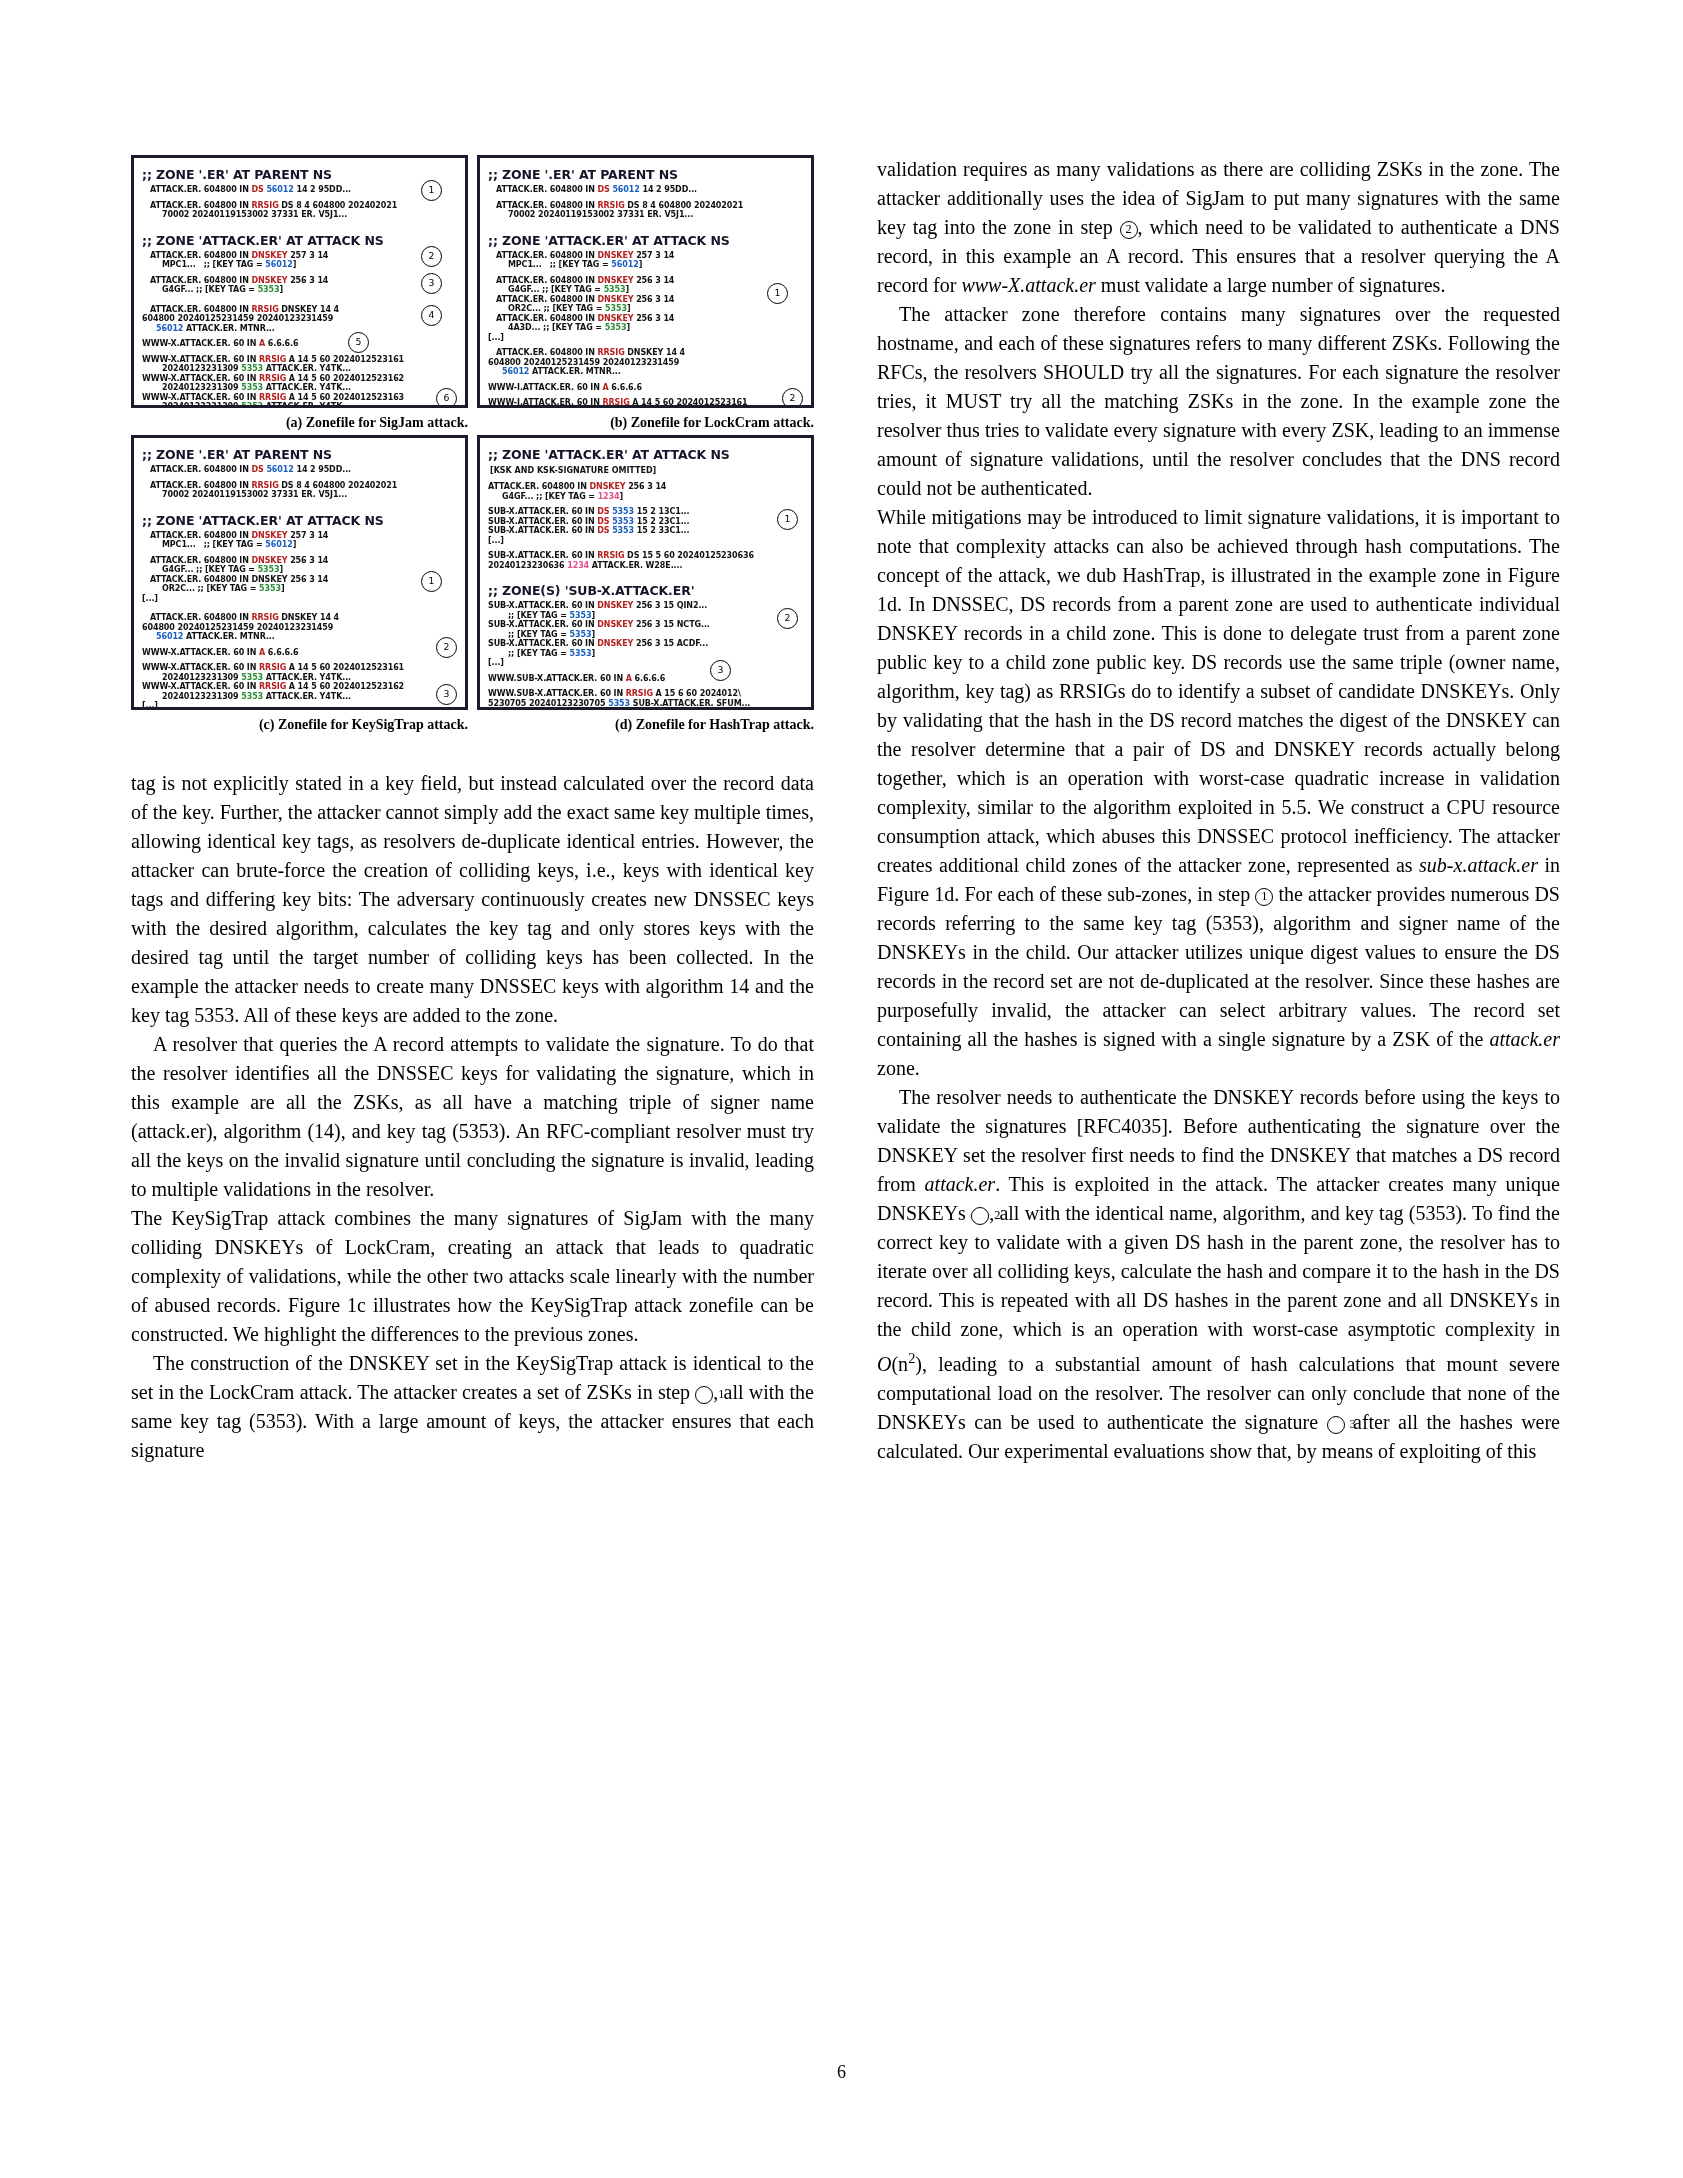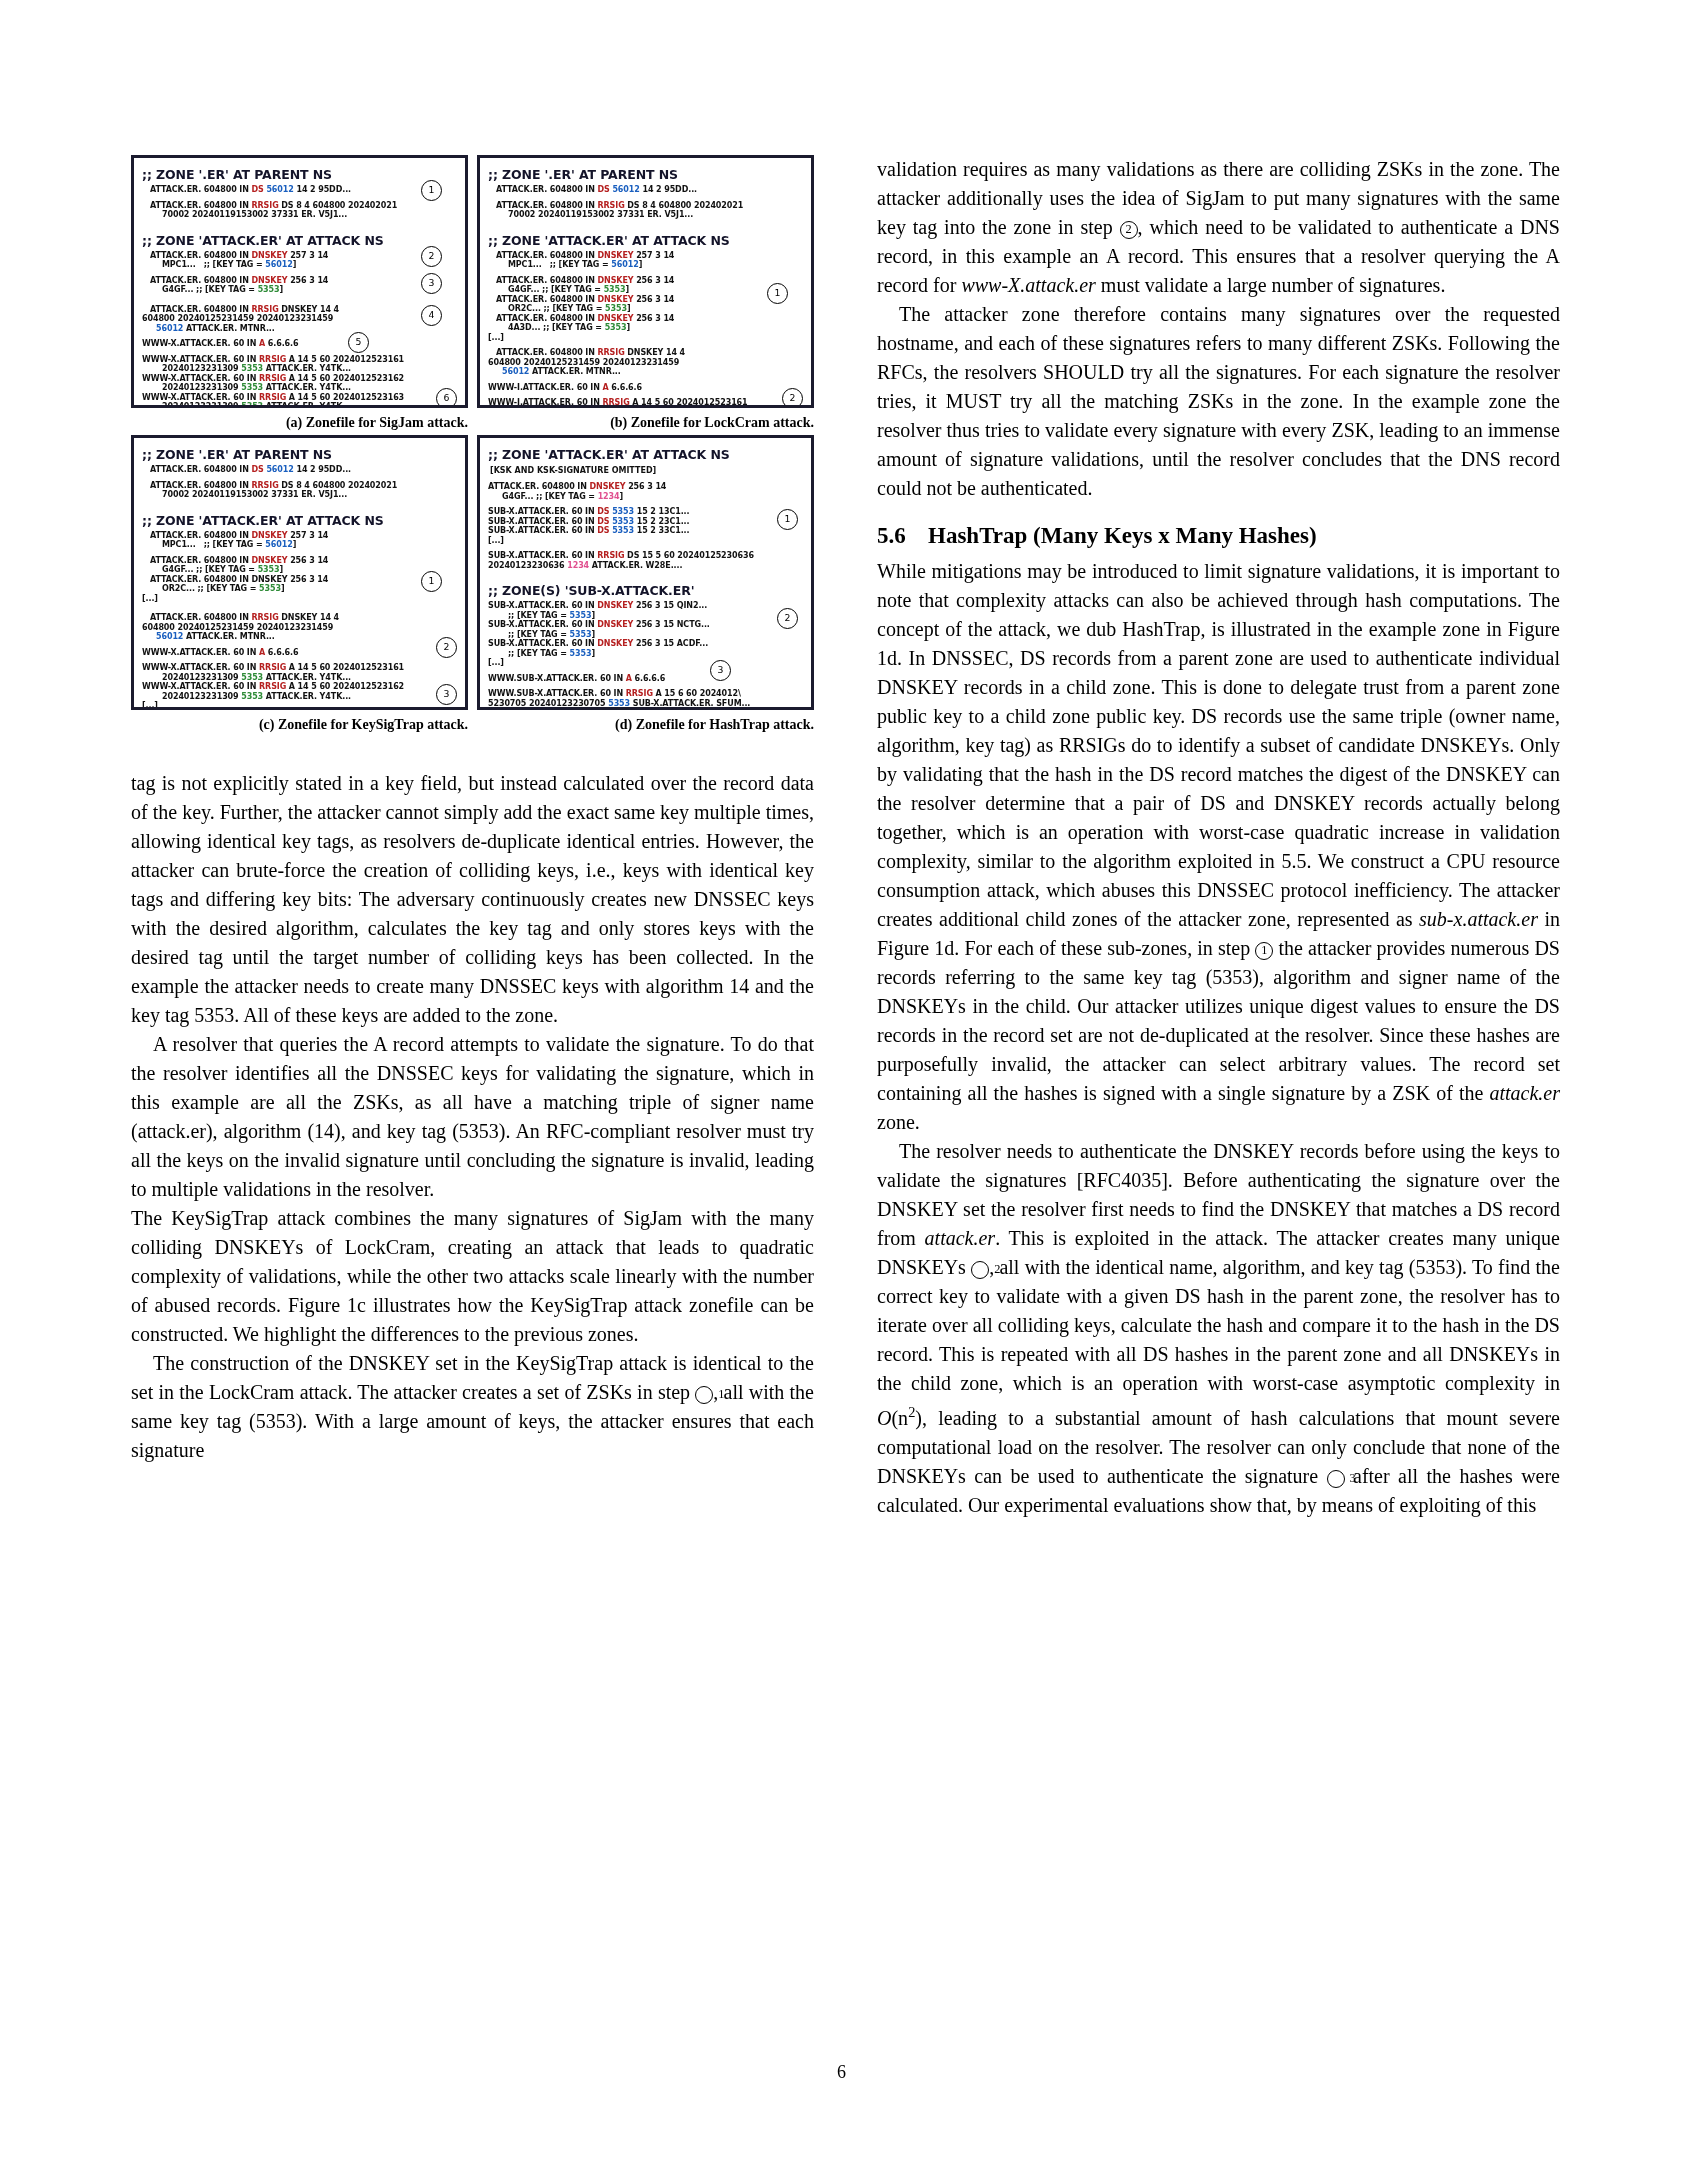--- a/index.html
+++ b/index.html
@@ -309,23 +309,20 @@
         <p class="body">The KeySigTrap attack combines the many signatures of SigJam with the many colliding DNSKEYs of LockCram, creating an attack that leads to quadratic complexity of validations, while the other two attacks scale linearly with the number of abused records. Figure 1c illustrates how the KeySigTrap attack zonefile can be constructed. We highlight the differences to the previous zones.</p>
         <p class="body indent"><span>The construction of the DNSKEY set in the KeySigTrap attack is identical to the set in the LockCram attack. The attacker creates a set of ZSKs in step </span><span class="circnum">1</span><span>, all with the same key tag (5353). With a large amount of keys, the attacker ensures that each signature</span></p>
       </div>
     </div>
 
     <div class="col-right">
       <p class="body"><span>validation requires as many validations as there are colliding ZSKs in the zone. The attacker additionally uses the idea of SigJam to put many signatures with the same key tag into the zone in step </span><span class="circnum">2</span><span>, which need to be validated to authenticate a DNS record, in this example an A record. This ensures that a resolver querying the A record for </span><span class="ital">www-X.attack.er</span><span> must validate a large number of signatures.</span></p>
 
       <p class="body indent">The attacker zone therefore contains many signatures over the requested hostname, and each of these signatures refers to many different ZSKs. Following the RFCs, the resolvers SHOULD try all the signatures. For each signature the resolver tries, it MUST try all the matching ZSKs in the zone. In the example zone the resolver thus tries to validate every signature with every ZSK, leading to an immense amount of signature validations, until the resolver concludes that the DNS record could not be authenticated.</p>
 
-      <h2 class="section">
-        <span class="num">5.6</span><span>HashTrap (Many Keys x Many Hashes)</span>
-      </h2>
 
       <p class="body"><span>While mitigations may be introduced to limit signature validations, it is important to note that complexity attacks can also be achieved through hash computations. The concept of the attack, we dub HashTrap, is illustrated in the example zone in Figure 1d. In DNSSEC, DS records from a parent zone are used to authenticate individual DNSKEY records in a child zone. This is done to delegate trust from a parent zone public key to a child zone public key. DS records use the same triple (owner name, algorithm, key tag) as RRSIGs do to identify a subset of candidate DNSKEYs. Only by validating that the hash in the DS record matches the digest of the DNSKEY can the resolver determine that a pair of DS and DNSKEY records actually belong together, which is an operation with worst-case quadratic increase in validation complexity, similar to the algorithm exploited in 5.5. We construct a CPU resource consumption attack, which abuses this DNSSEC protocol inefficiency. The attacker creates additional child zones of the attacker zone, represented as </span><span class="ital">sub-x.attack.er</span><span> in Figure 1d. For each of these sub-zones, in step </span><span class="circnum">1</span><span> the attacker provides numerous DS records referring to the same key tag (5353), algorithm and signer name of the DNSKEYs in the child. Our attacker utilizes unique digest values to ensure the DS records in the record set are not de-duplicated at the resolver. Since these hashes are purposefully invalid, the attacker can select arbitrary values. The record set containing all the hashes is signed with a single signature by a ZSK of the </span><span class="ital">attack.er</span><span> zone.</span></p>
 
       <p class="body indent"><span>The resolver needs to authenticate the DNSKEY records before using the keys to validate the signatures [RFC4035]. Before authenticating the signature over the DNSKEY set the resolver first needs to find the DNSKEY that matches a DS record from </span><span class="ital">attack.er</span><span>. This is exploited in the attack. The attacker creates many unique DNSKEYs </span><span class="circnum">2</span><span>, all with the identical name, algorithm, and key tag (5353). To find the correct key to validate with a given DS hash in the parent zone, the resolver has to iterate over all colliding keys, calculate the hash and compare it to the hash in the DS record. This is repeated with all DS hashes in the parent zone and all DNSKEYs in the child zone, which is an operation with worst-case asymptotic complexity in </span><span class="ital">O</span><span>(n</span><sup class="pow">2</sup><span>)</span><span>, leading to a substantial amount of hash calculations that mount severe computational load on the resolver. The resolver can only conclude that none of the DNSKEYs can be used to authenticate the signature </span><span class="circnum">3</span><span> after all the hashes were calculated. Our experimental evaluations show that, by means of exploiting of this</span></p>
     </div>
 
   </div>
 </div>
 
 <div class="pagenum">6</div>

